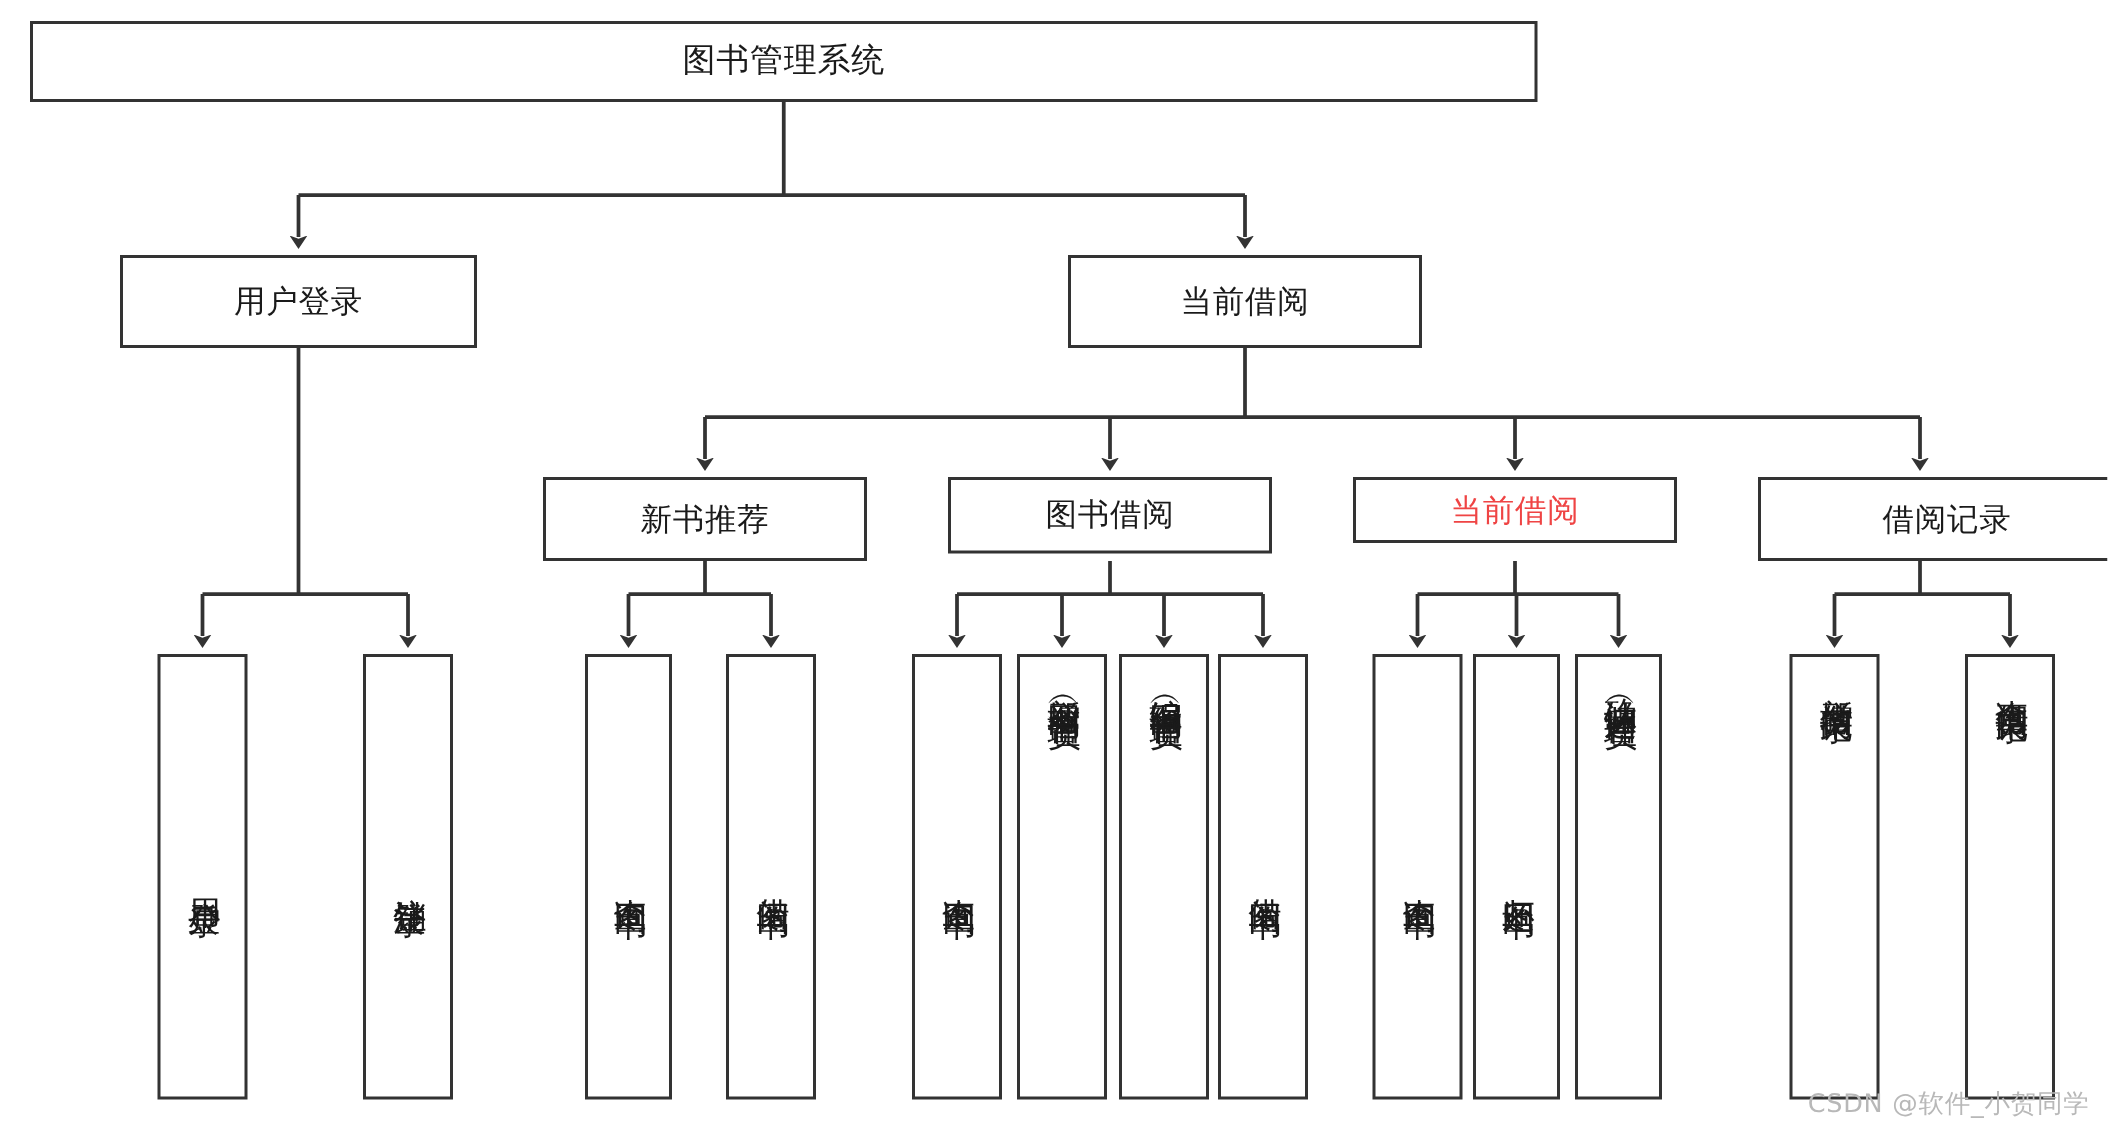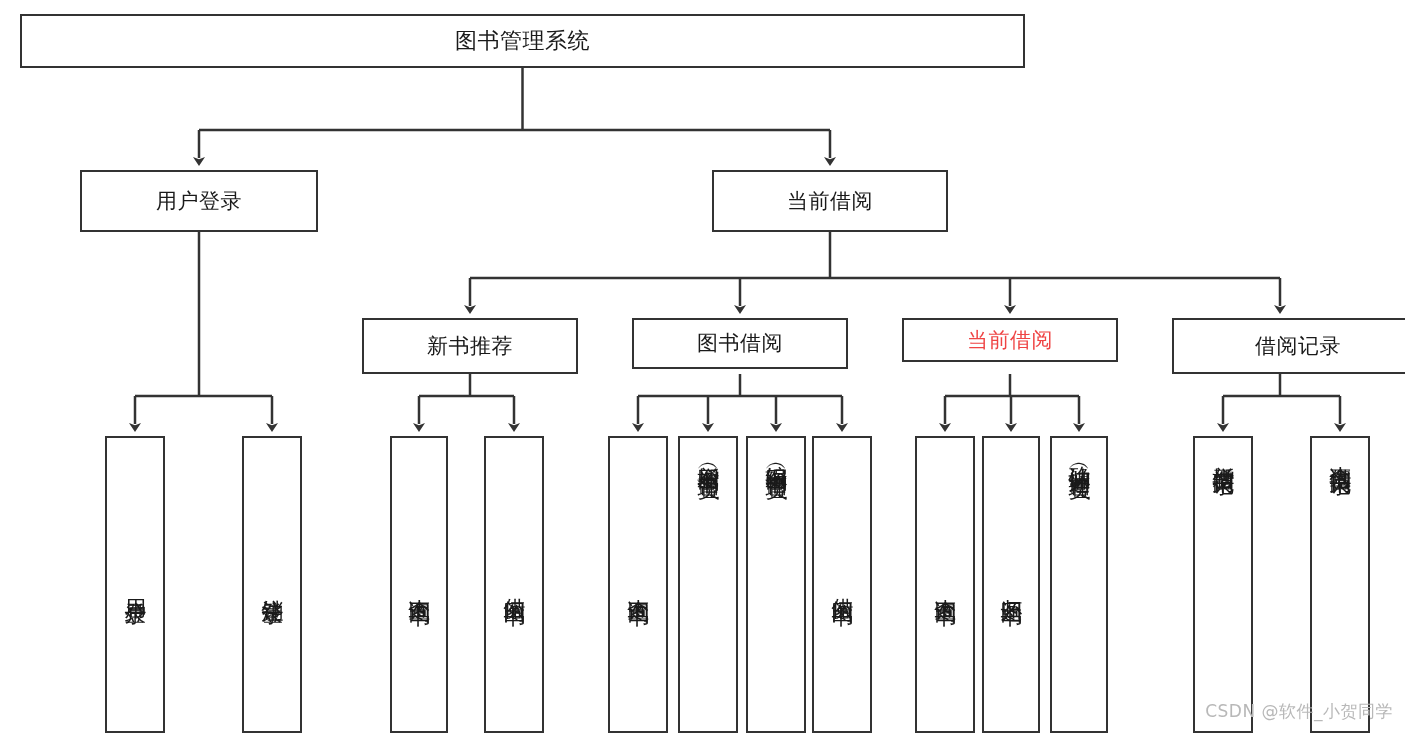--- a/index.html
+++ b/index.html
@@ -66,21 +66,21 @@
     height: auto;
     max-height: 100%;
   }
   .node.vertical.centered {
     align-items: center;
     padding-top: 0;
   }
   #watermark {
     position: absolute;
     right: 12px;
-    bottom: 24px;
+    bottom: 0;
     font-size: 17px;
     color: #b8b8b8;
     letter-spacing: 0.5px;
     white-space: nowrap;
     user-select: none;
     text-align: right;
   }
 </style>
 </head>
 <body>

